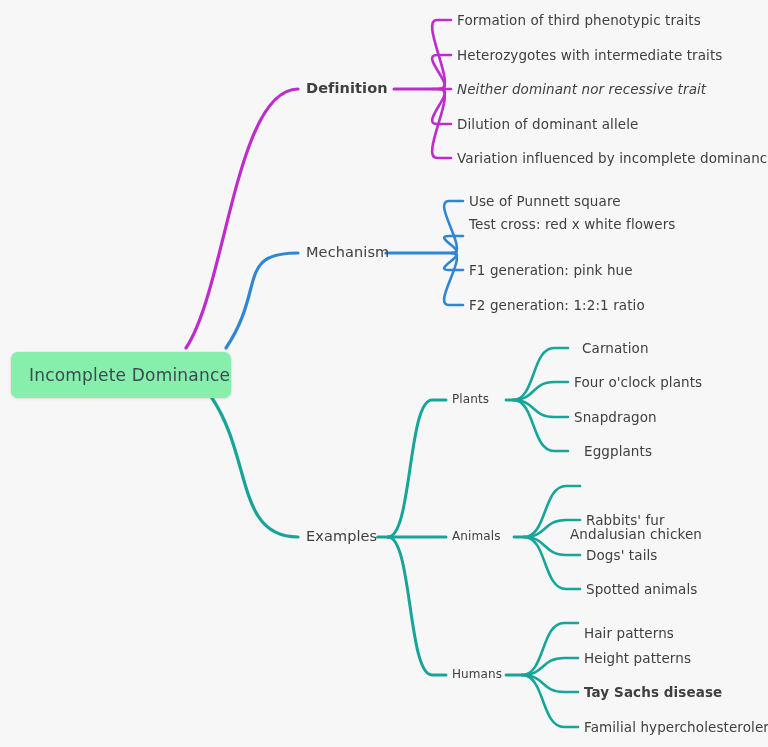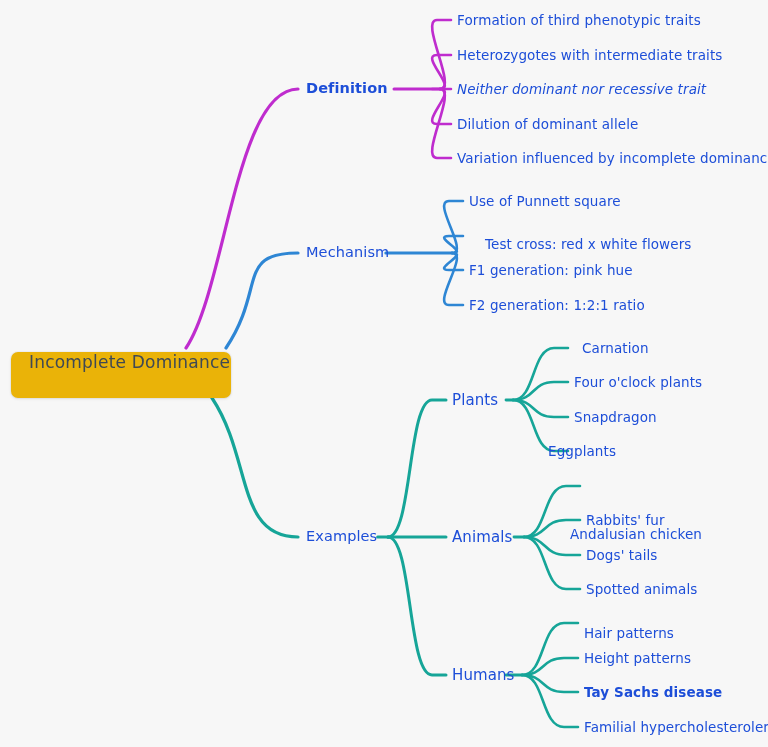--- a/index.html
+++ b/index.html
@@ -21,41 +21,42 @@
     left: 0;
     top: 0;
     width: 768px;
     height: 747px;
     pointer-events: none;
   }
   .node-label {
     position: absolute;
     transform: translateY(-50%);
     white-space: nowrap;
-    color: #1d4ed8;
+    color: #404040;
     font-size: 13.5px;
     line-height: 1.1;
     letter-spacing: 0.1px;
   }
   .node-label.branch {
     font-size: 14.5px;
   }
   .node-label.sub {
-    font-size: 15px;
+    font-size: 12px;
   }
   .root-node {
     position: absolute;
     left: 11px;
     top: 352px;
     width: 220px;
     height: 46px;
-    background: #eab308;
+    background: #86efac;
     border-radius: 7px;
     box-shadow: 0 1px 3px rgba(20,28,40,0.10), 0 0 0 1px rgba(20,28,40,0.03);
     display: flex;
+    align-items: center;
     box-sizing: border-box;
     padding-left: 18px;
   }
   .root-node .root-text {
     color: #3f4954;
     font-size: 17px;
     letter-spacing: 0.2px;
   }
 </style>
 </head>
@@ -105,29 +106,29 @@
 
   <div id="labels">
       <div class="node-label branch" style="left: 306px; top: 89px; font-weight: bold;">Definition</div>
       <div class="node-label leaf" style="left: 457px; top: 20px;">Formation of third phenotypic traits</div>
       <div class="node-label leaf" style="left: 457px; top: 55px;">Heterozygotes with intermediate traits</div>
       <div class="node-label leaf" style="left: 457px; top: 89px; font-style: italic;">Neither dominant nor recessive trait</div>
       <div class="node-label leaf" style="left: 457px; top: 124px;">Dilution of dominant allele</div>
       <div class="node-label leaf" style="left: 457px; top: 158px;">Variation influenced by incomplete dominance</div>
       <div class="node-label branch" style="left: 306px; top: 253px;">Mechanism</div>
       <div class="node-label leaf" style="left: 469px; top: 201px;">Use of Punnett square</div>
-      <div class="node-label leaf" style="left: 469px; top: 244px; margin-left: 16px;">Test cross: red x white flowers</div>
+      <div class="node-label leaf" style="left: 469px; top: 224px;">Test cross: red x white flowers</div>
       <div class="node-label leaf" style="left: 469px; top: 270px;">F1 generation: pink hue</div>
       <div class="node-label leaf" style="left: 469px; top: 305px;">F2 generation: 1:2:1 ratio</div>
       <div class="node-label branch" style="left: 306px; top: 537px;">Examples</div>
       <div class="node-label sub" style="left: 452px; top: 400px;">Plants</div>
       <div class="node-label leaf" style="left: 574px; top: 348px; margin-left: 8px;">Carnation</div>
       <div class="node-label leaf" style="left: 574px; top: 382px;">Four o'clock plants</div>
       <div class="node-label leaf" style="left: 574px; top: 417px;">Snapdragon</div>
-      <div class="node-label leaf" style="left: 548px; top: 451px;">Eggplants</div>
+      <div class="node-label leaf" style="left: 584px; top: 451px;">Eggplants</div>
       <div class="node-label sub" style="left: 452px; top: 537px;">Animals</div>
       <div class="node-label leaf" style="left: 570px; top: 486px; margin-top: 48px;">Andalusian chicken</div>
       <div class="node-label leaf" style="left: 586px; top: 520px;">Rabbits' fur</div>
       <div class="node-label leaf" style="left: 586px; top: 555px;">Dogs' tails</div>
       <div class="node-label leaf" style="left: 586px; top: 589px;">Spotted animals</div>
       <div class="node-label sub" style="left: 452px; top: 675px;">Humans</div>
       <div class="node-label leaf" style="left: 584px; top: 623px; margin-top: 10px;">Hair patterns</div>
       <div class="node-label leaf" style="left: 584px; top: 658px;">Height patterns</div>
       <div class="node-label leaf" style="left: 584px; top: 692px; font-weight: bold;">Tay Sachs disease</div>
       <div class="node-label leaf" style="left: 584px; top: 727px;">Familial hypercholesterolemia</div>

